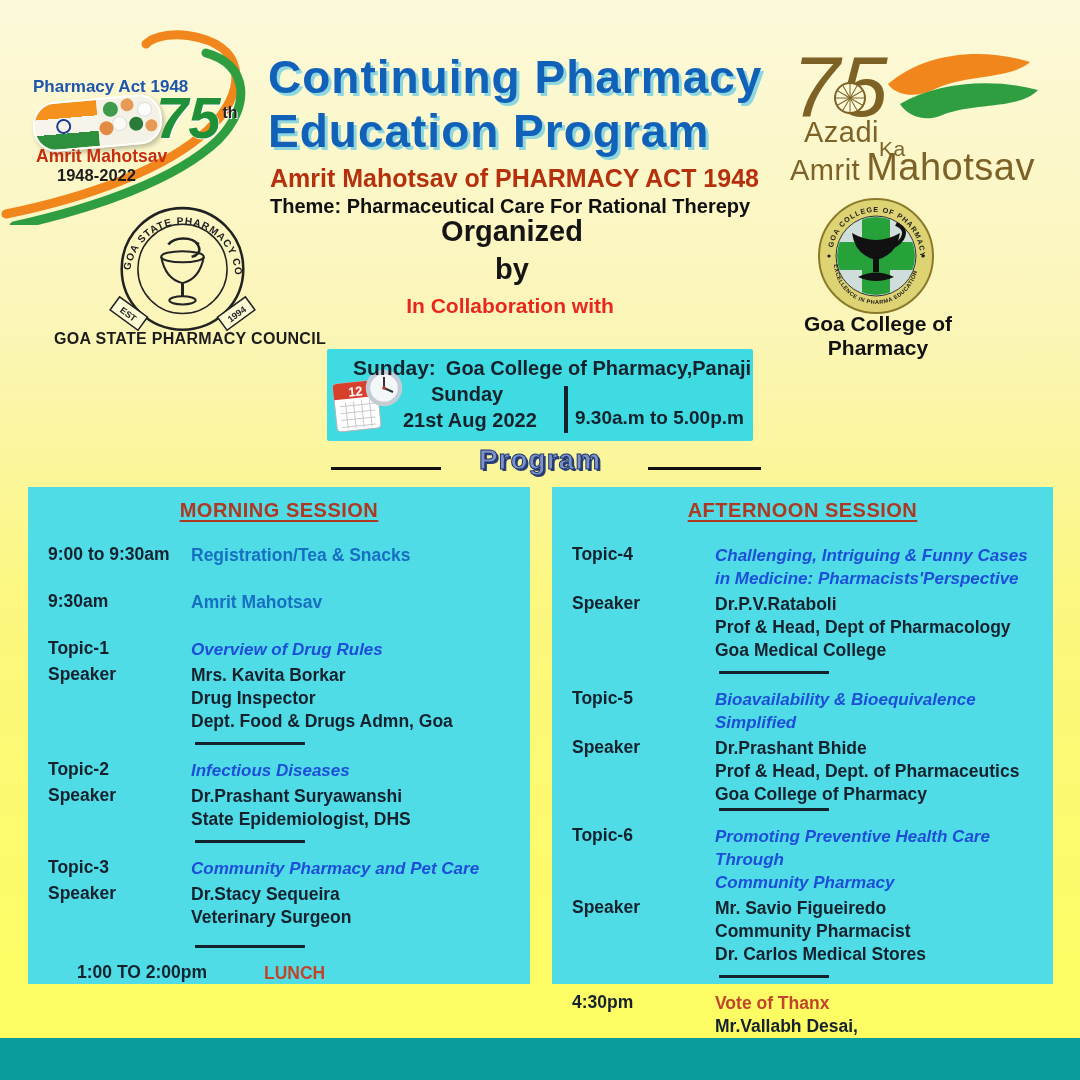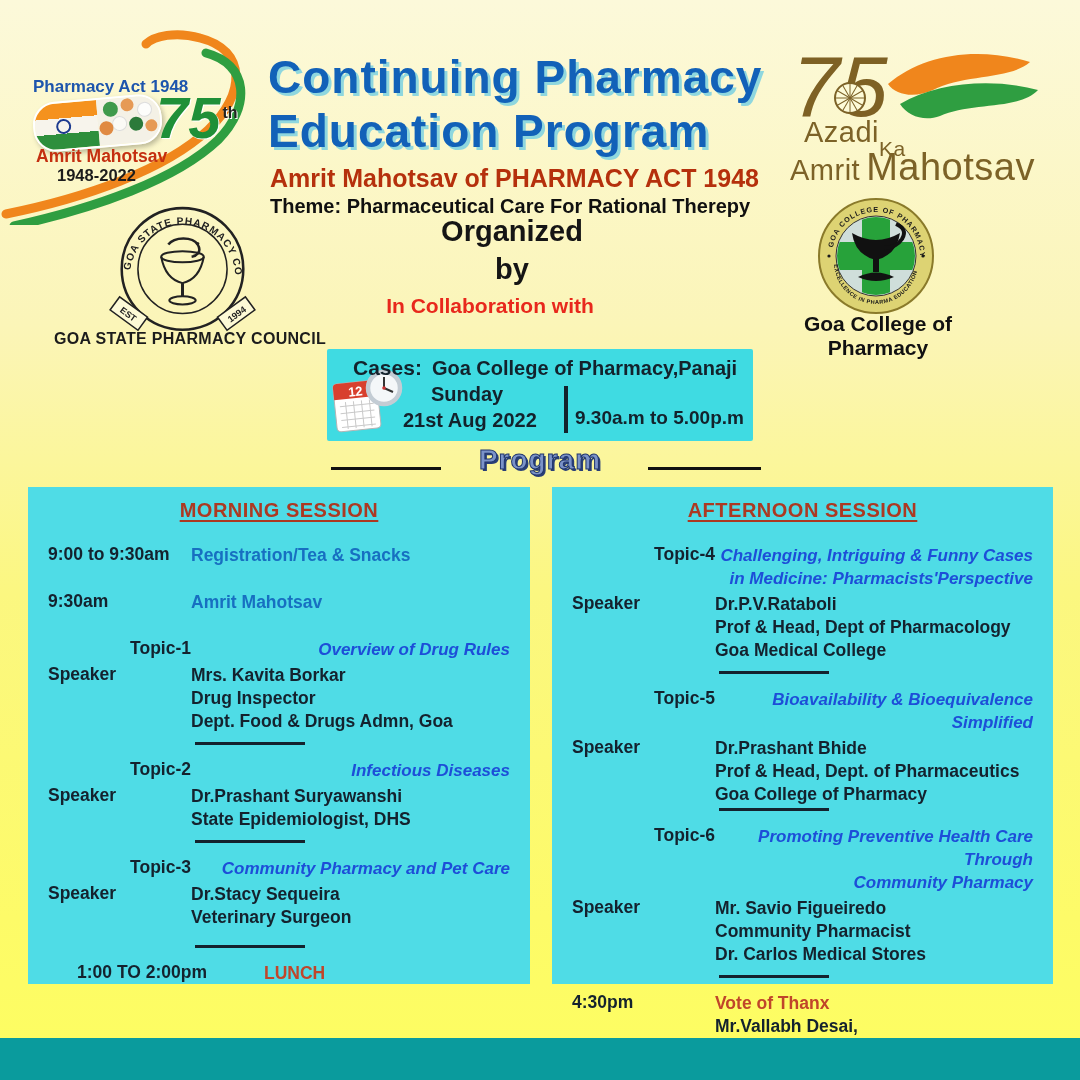--- a/index.html
+++ b/index.html
@@ -25,21 +25,21 @@
   .big75 sup{font-size:16px;font-style:normal;color:#222;margin-left:2px;}
   .amrit-cap{left:36px;top:146px;font-size:17.5px;font-weight:bold;color:#c42f10;z-index:3;}
   .years-cap{left:57px;top:166px;font-size:16.5px;font-weight:bold;color:#1c1c1c;z-index:3;}
 
   
   .title{left:268px;top:50px;z-index:2;font-size:46px;line-height:54px;font-weight:800;letter-spacing:1px;
     color:#1261b8;text-shadow:3px 3px 0 #8fd7de;}
   .subtitle{left:270px;top:164px;font-size:25px;font-weight:bold;color:#b5300c;}
   .theme{left:270px;top:195px;font-size:20px;font-weight:bold;color:#101010;}
   .organized{left:402px;top:212px;width:220px;text-align:center;font-size:29px;line-height:38px;font-weight:800;color:#151515;}
-  .collab{left:380px;top:294px;width:220px;text-align:center;font-size:21px;font-weight:bold;color:#e8281c;}
+  .collab{left:400px;top:294px;width:220px;text-align:center;font-size:21px;font-weight:bold;color:#e8281c;}
 
   
   .azadi{left:788px;top:40px;width:285px;height:155px;color:#7c6227;}
   .azadi svg{position:absolute;left:0;top:0;}
   .azadi .l1{position:absolute;left:16px;top:76px;font-size:29px;letter-spacing:.5px;}
   .azadi .l1 .ka{font-size:21px;position:relative;top:14px;}
   .azadi .l2{position:absolute;left:2px;top:106px;font-size:29px;letter-spacing:.5px;}
   .azadi .l2 .maho{font-size:38px;margin-left:6px;}
 
   
@@ -65,21 +65,21 @@
   .pline.l{left:331px;width:110px;}
   .pline.r{left:648px;width:113px;}
 
   
   .panel{top:487px;height:497px;background:#4fdce6;box-sizing:border-box;padding:12px 20px;color:#14222e;}
   .panel.left{left:28px;width:502px;}
   .panel.right{left:552px;width:501px;}
   .panel-header{text-align:center;font-size:20px;font-weight:bold;color:#ac3922;letter-spacing:.5px;
     text-decoration:underline;text-underline-offset:3px;text-decoration-thickness:2px;margin-bottom:22px;}
   .row{display:flex;margin-bottom:17px;}
-  .row.tight{margin-bottom:3px;text-align:right;}
+  .row.tight{margin-bottom:3px;}
   .row .lbl{flex:none;width:143px;font-size:17.5px;font-weight:bold;}
   .row .val{flex:1;}
   .line{font-size:17.5px;line-height:23px;font-weight:bold;color:#14222e;}
   .line.blue{color:#176fc1;}
   .line.topic{color:#1d4ed8;font-style:italic;font-size:17px;}
   .line.red{color:#c0452a;}
   .line.indent{margin-left:44px;}
   .divider{height:3px;width:110px;background:#14222e;margin:9px 0 14px 147px;}
   .divider.wide-gap{margin-top:16px;}
 
@@ -219,21 +219,21 @@
         <path d="M4 17 a4 4 0 0 1 4-4 h36 a4 4 0 0 1 4 4 v12 h-44 Z" fill="#d8402e"></path>
         <text x="26" y="27" font-size="13" font-weight="bold" fill="#fff" text-anchor="middle">12</text>
         <path d="M9 36 h34 M9 43 h34 M9 50 h34 M9 57 h34" stroke="#c9c9c9" stroke-width="1"></path>
         <path d="M15 32 v27 M23 32 v27 M31 32 v27 M39 32 v27" stroke="#c9c9c9" stroke-width="1"></path>
       </g>
       <circle cx="53" cy="19" r="16" fill="#f4f7f9" stroke="#c3ccd4" stroke-width="4.5"></circle>
       <line x1="53" y1="19" x2="53" y2="8" stroke="#333" stroke-width="2"></line>
       <line x1="53" y1="19" x2="62" y2="23" stroke="#333" stroke-width="2"></line>
       <circle cx="53" cy="19" r="1.8" fill="#c33"></circle>
     </svg>
-    <div class="vl1"><span>Cases:</span><span class="place">Goa College of Pharmacy,Panaji</span></div>
+    <div class="vl1"><span>Sunday:</span><span class="place">Goa College of Pharmacy,Panaji</span></div>
     <div class="vl2">Sunday</div>
     <div class="vl3">21st Aug 2022</div>
     <div class="vsep"></div>
     <div class="vtime">9.30a.m to 5.00p.m</div>
   </div>
 
   <div class="abs program">Program</div>
   <div class="abs pline l"></div>
   <div class="abs pline r"></div>
 

